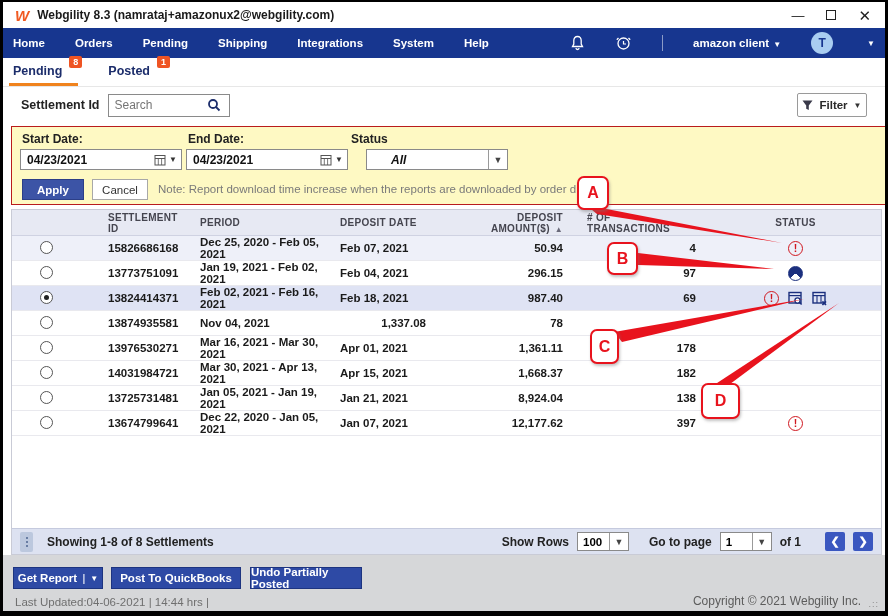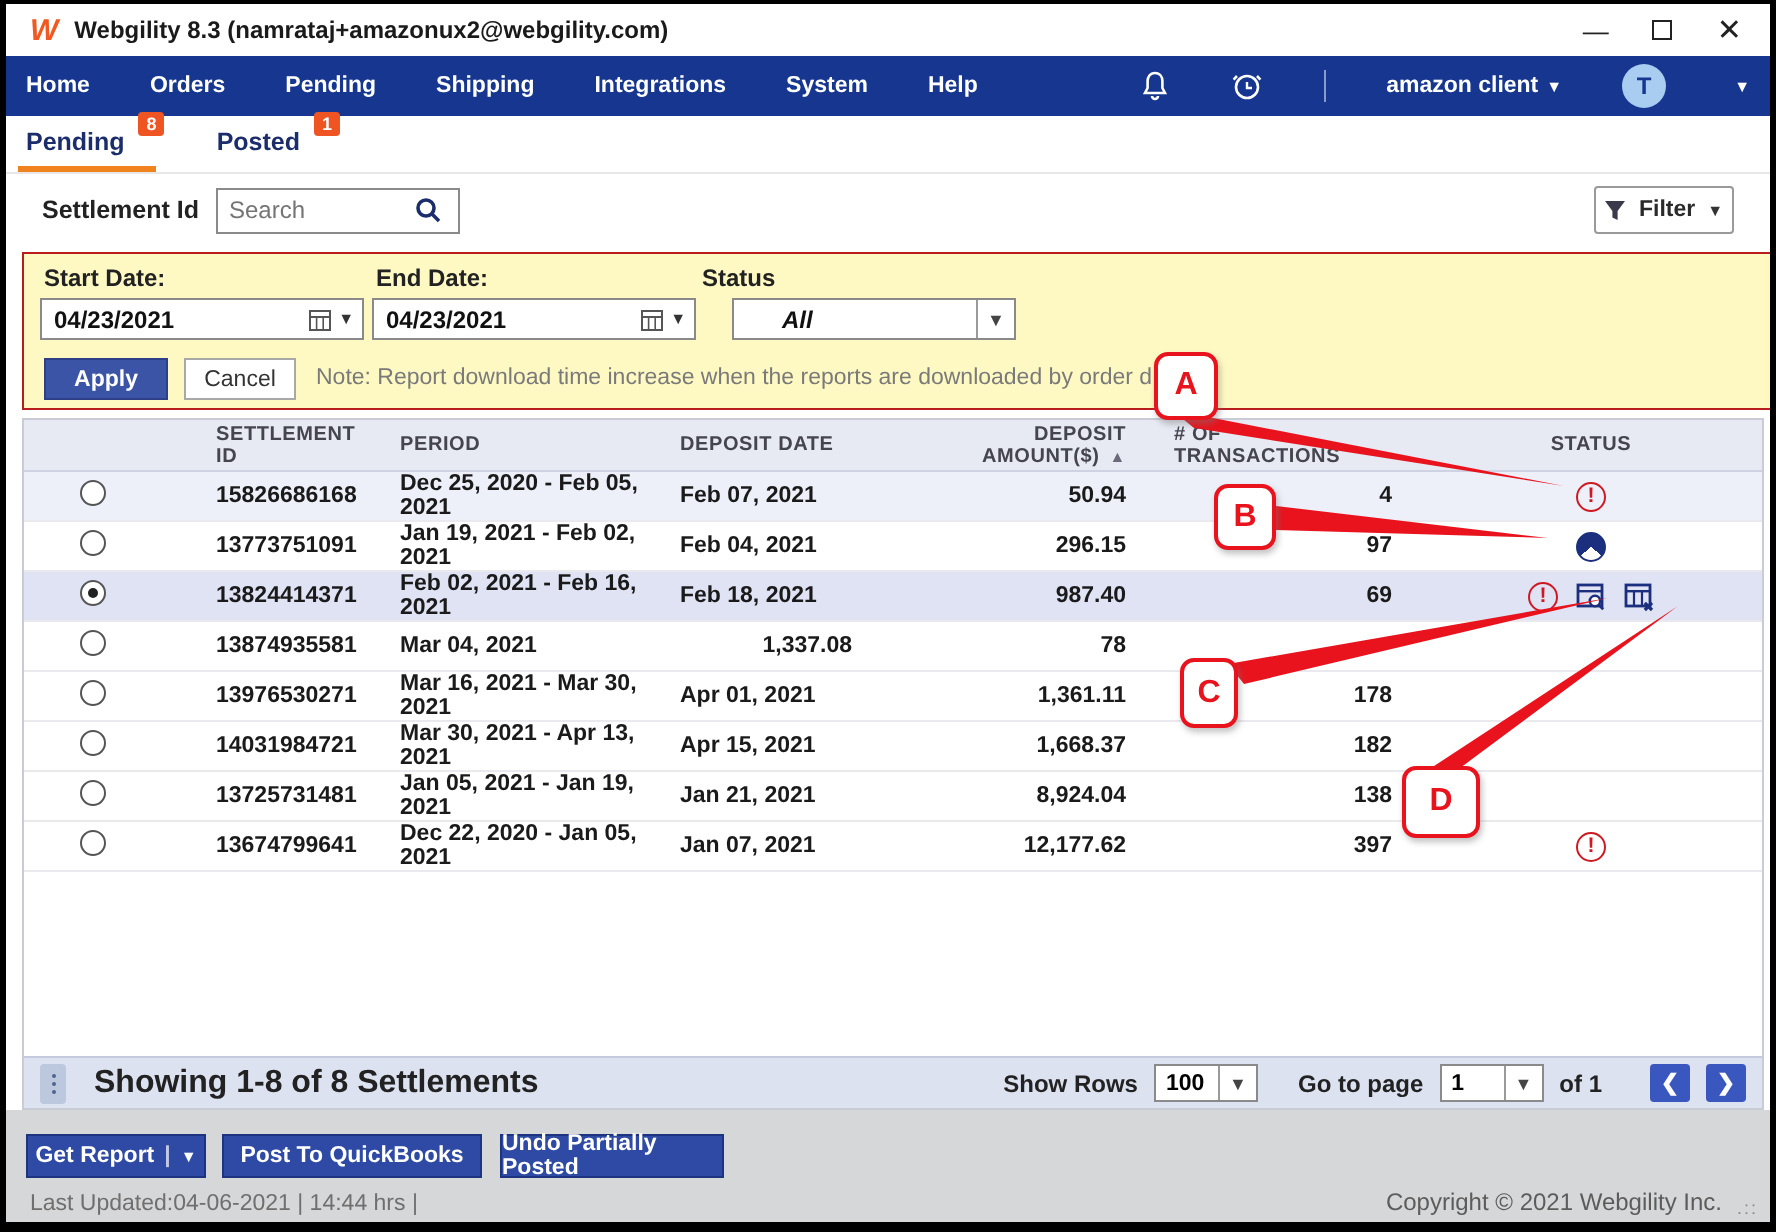--- a/index.html
+++ b/index.html
@@ -85,21 +85,21 @@
            font-size:10.5px; font-weight:700; display:inline-flex; align-items:center; justify-content:center; cursor:pointer; }
   .partial-ic{ width:15px; height:15px; border-radius:50%; border:1.5px solid #1b2f7e; cursor:pointer;
                background:conic-gradient(from 230deg, #1b2f7e 0 72%, #fff 72% 100%); }
   .tbl-spacer{ flex:1; background:#fff; }
 
   
   .pagbar{ height:26px; background:#dde2f1; border-top:1px solid #c5cade; display:flex; align-items:center; padding:0 8px; }
   .grip{ width:13px; height:20px; background:#bcc8de; border-radius:2px; display:flex; flex-direction:column;
          align-items:center; justify-content:center; gap:2px; margin-right:14px; cursor:pointer; }
   .grip i{ width:2px; height:2px; border-radius:50%; background:#4d648f; }
-  .pag-summary{ font-size:16px; font-weight:700; color:#222; }
+  .pag-summary{ font-size:12px; font-weight:700; color:#222; }
   .pag-right{ margin-left:auto; display:flex; align-items:center; gap:8px; }
   .pag-label{ font-size:12px; font-weight:700; color:#222; }
   .pag-select{ width:52px; height:19px; background:#fff; border:1px solid #8a8a8a; display:flex; align-items:center;
                font-size:11.5px; font-weight:600; padding-left:5px; cursor:pointer; }
   .nav-btn{ width:20px; height:19px; background:#3a57c0; color:#fff; font-size:11px; font-weight:700;
             display:flex; align-items:center; justify-content:center; border-radius:2px; cursor:pointer; }
 
   
   .bottom-area{ position:absolute; left:0; top:553px; right:0; bottom:0; background:#d6d7d9; }
   .action-btn{ position:absolute; top:12px; height:22px; background:#2e4aa5; border:1px solid #1d3480; color:#fff;
@@ -292,21 +292,21 @@
                   <line x1="10.4" y1="10.4" x2="14" y2="14" stroke="#1b2f7e" stroke-width="1.6"></line>
                   <line x1="14" y1="10.4" x2="10.4" y2="14" stroke="#1b2f7e" stroke-width="1.6"></line>
                 </svg>
               </span>
             </span>
           </div>
         </div>
         <div class="trow drow">
           <div class="cell"><span class="radio"></span></div>
           <div class="cell c-id">13874935581</div>
-          <div class="cell c-date">Mar 04, 2021</div>
+          <div class="cell c-date">Nov 04, 2021</div>
           <div class="cell c-amt">1,337.08</div>
           <div class="cell c-trans">78</div>
           <div class="cell c-status">
             <span class="status-icons"></span>
           </div>
         </div>
         <div class="trow drow">
           <div class="cell"><span class="radio"></span></div>
           <div class="cell c-id">13976530271</div>
           <div class="cell c-period">Mar 16, 2021 - Mar 30, 2021</div>

